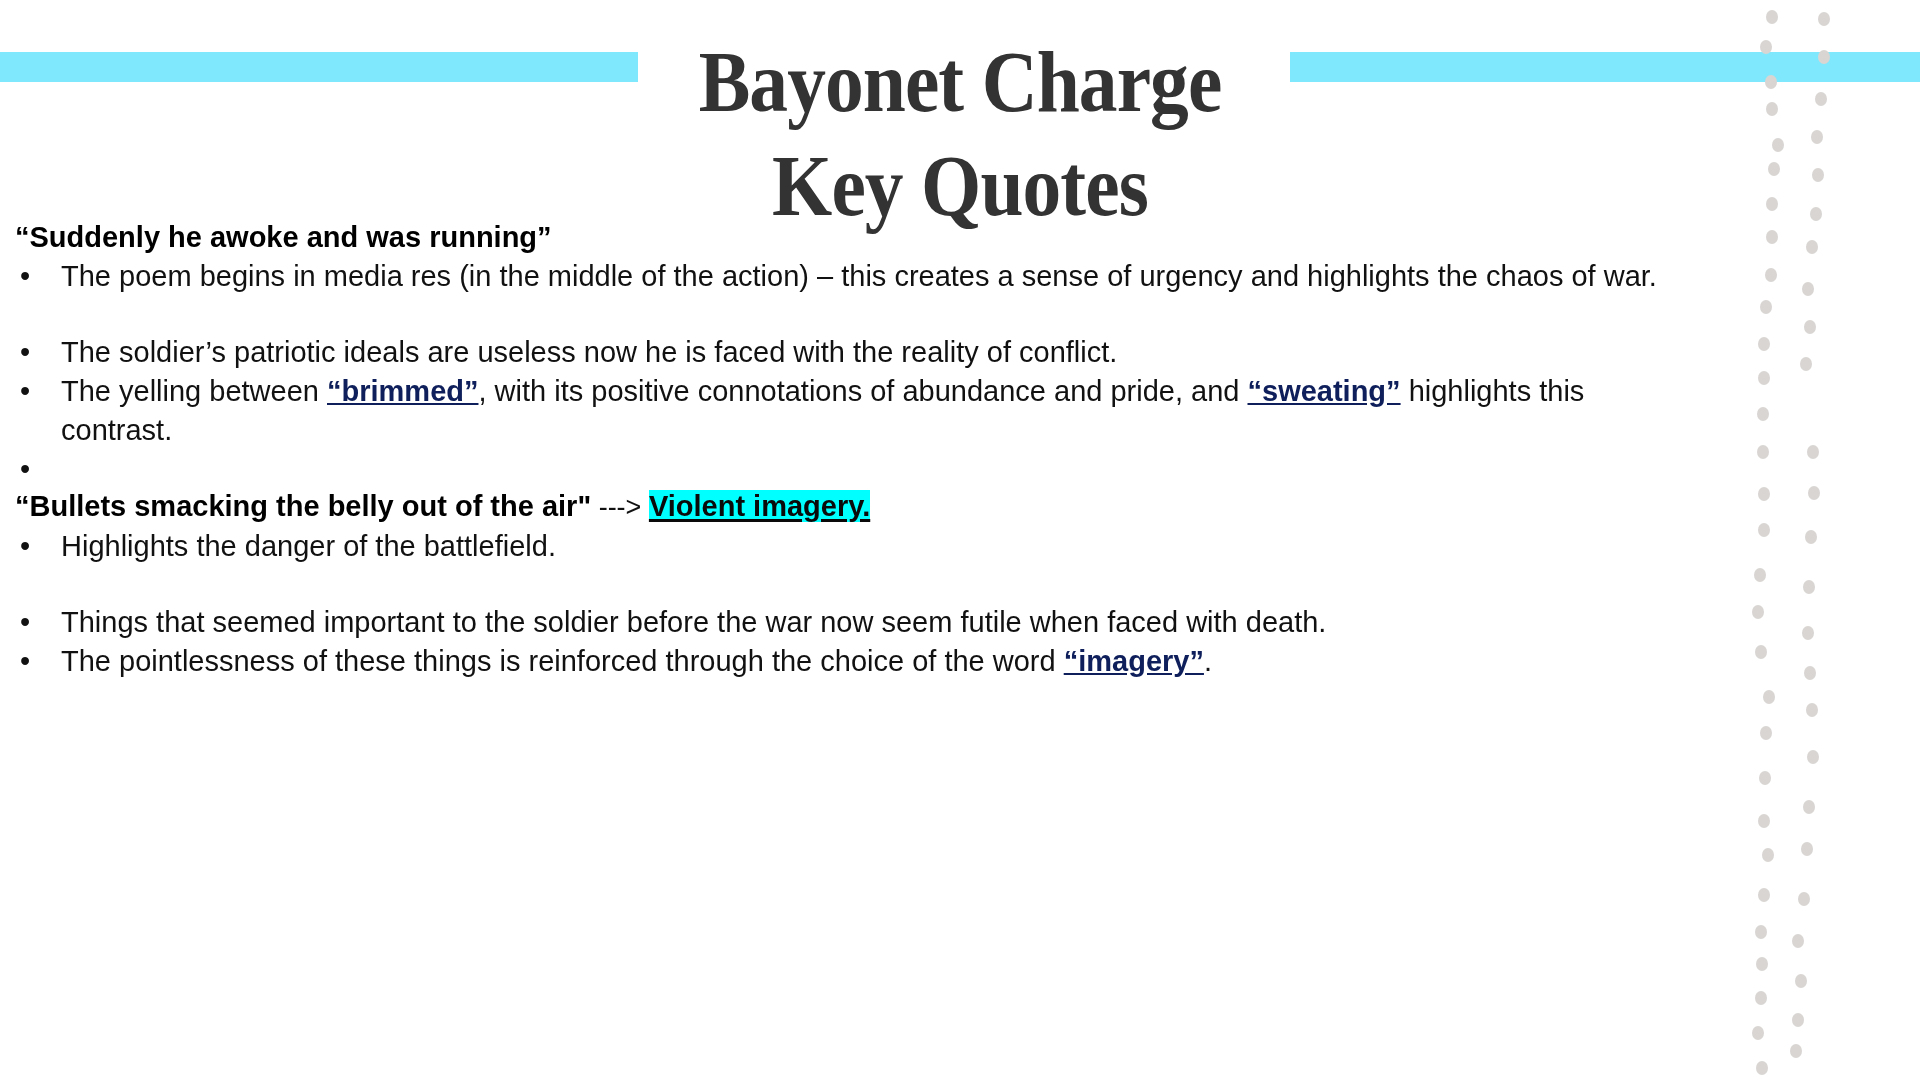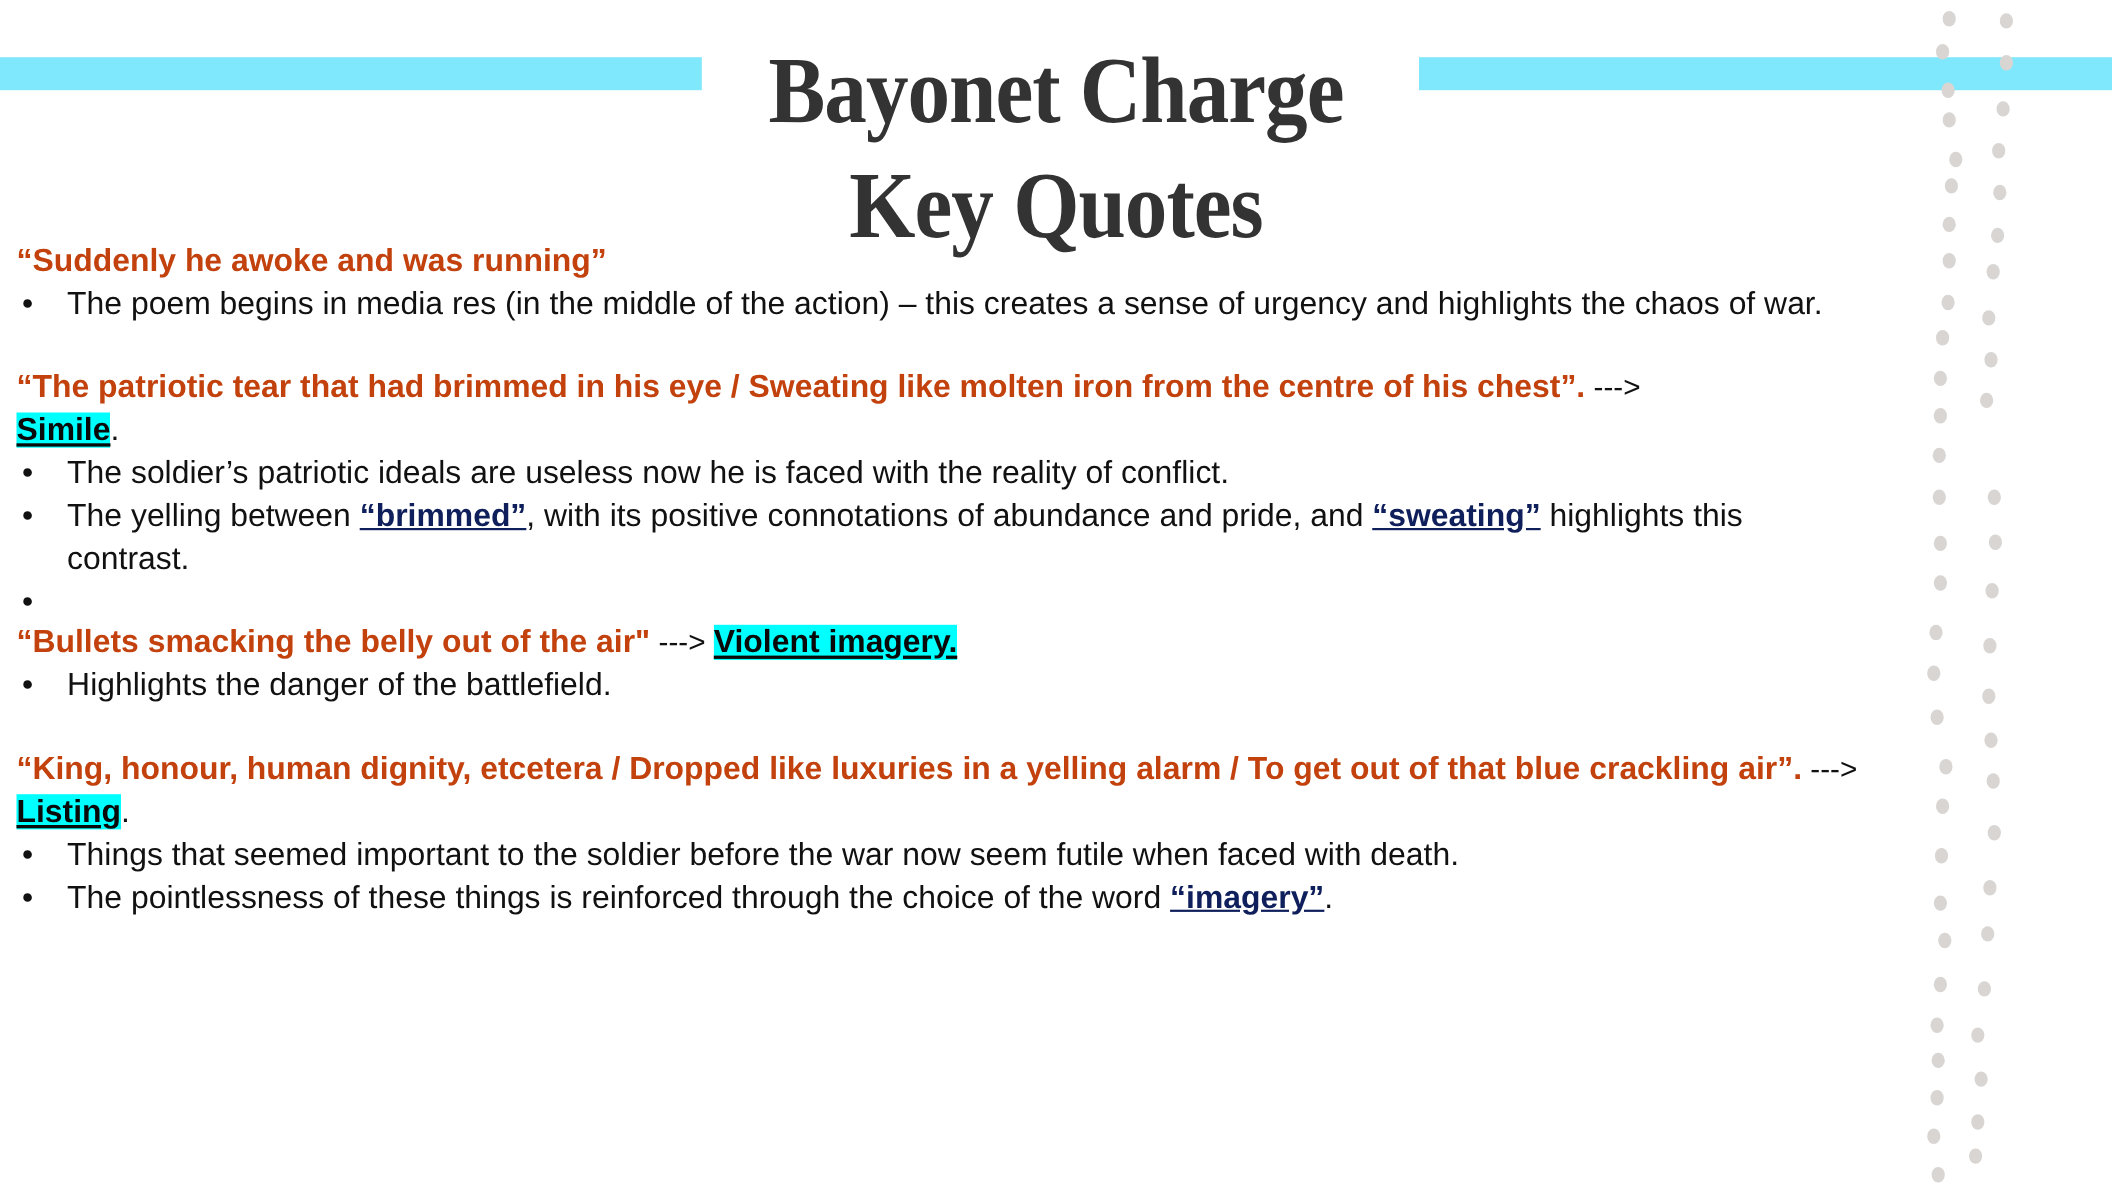--- a/index.html
+++ b/index.html
@@ -17,21 +17,21 @@
     font-family:"Liberation Serif", serif; font-weight:bold;
     color:#333333; font-size:86px; line-height:104px;
     letter-spacing:-1px;
     transform:scaleX(0.9); transform-origin:center top;
   }
   .title div { white-space:nowrap; }
   .content {
     position:absolute; left:15px; top:218px; width:1680px;
     font-size:29px; line-height:39px; color:#111111;
   }
-  .quote { color:#c2410c; font-weight:bold; }
+  .quote { color:#000000; font-weight:bold; }
   .arrow { color:#111; font-weight:normal; font-size:27px; }
   .device {
     background:#00ffff; color:#0a0a0a; font-weight:bold;
     text-decoration:underline; text-decoration-thickness:3px; text-underline-offset:3px;
   }
   .para { margin:0; }
   .gap { height:37px; }
   ul.bullets { list-style:none; margin:0; padding:0; }
   ul.bullets li { position:relative; padding-left:46px; }
   ul.bullets li .dot {
@@ -58,24 +58,20 @@
     <span class="quote">“Suddenly he awoke and was running”</span>
   </p>
   <ul class="bullets">
     <li>
       <span class="dot">•</span>
       <span>The poem begins in media res (in the middle of the action) – this creates a sense of urgency and highlights the chaos of war.</span>
     </li>
   </ul>
   <div class="gap"></div>
 
-  <p class="para">
-    <span class="quote">“The patriotic tear that had brimmed in his eye / Sweating like molten iron from the centre of his chest”.</span><span class="arrow"> ---&gt;</span><br>
-    <span class="device">Simile</span><span>.</span>
-  </p>
   <ul class="bullets">
     <li>
       <span class="dot">•</span>
       <span>The soldier’s patriotic ideals are useless now he is faced with the reality of conflict.</span>
     </li>
     <li>
       <span class="dot">•</span>
       <span>The yelling between </span><span class="kw">“brimmed”</span><span>, with its positive connotations of abundance and pride, and </span><span class="kw">“sweating”</span><span> highlights this contrast.</span>
     </li>
     <li>
@@ -88,23 +84,20 @@
     <span class="quote">“Bullets smacking the belly out of the air"</span><span class="arrow"> ---&gt; </span><span class="device">Violent imagery.</span>
   </p>
   <ul class="bullets">
     <li>
       <span class="dot">•</span>
       <span>Highlights the danger of the battlefield.</span>
     </li>
   </ul>
   <div class="gap"></div>
 
-  <p class="para">
-    <span class="quote">“King, honour, human dignity, etcetera / Dropped like luxuries in a yelling alarm / To get out of that blue crackling air”.</span><span class="arrow"> ---&gt; </span><span class="device">Listing</span><span>.</span>
-  </p>
   <ul class="bullets">
     <li>
       <span class="dot">•</span>
       <span>Things that seemed important to the soldier before the war now seem futile when faced with death.</span>
     </li>
     <li>
       <span class="dot">•</span>
       <span>The pointlessness of these things is reinforced through the choice of the word </span><span class="kw">“imagery”</span><span>.</span>
     </li>
   </ul>

